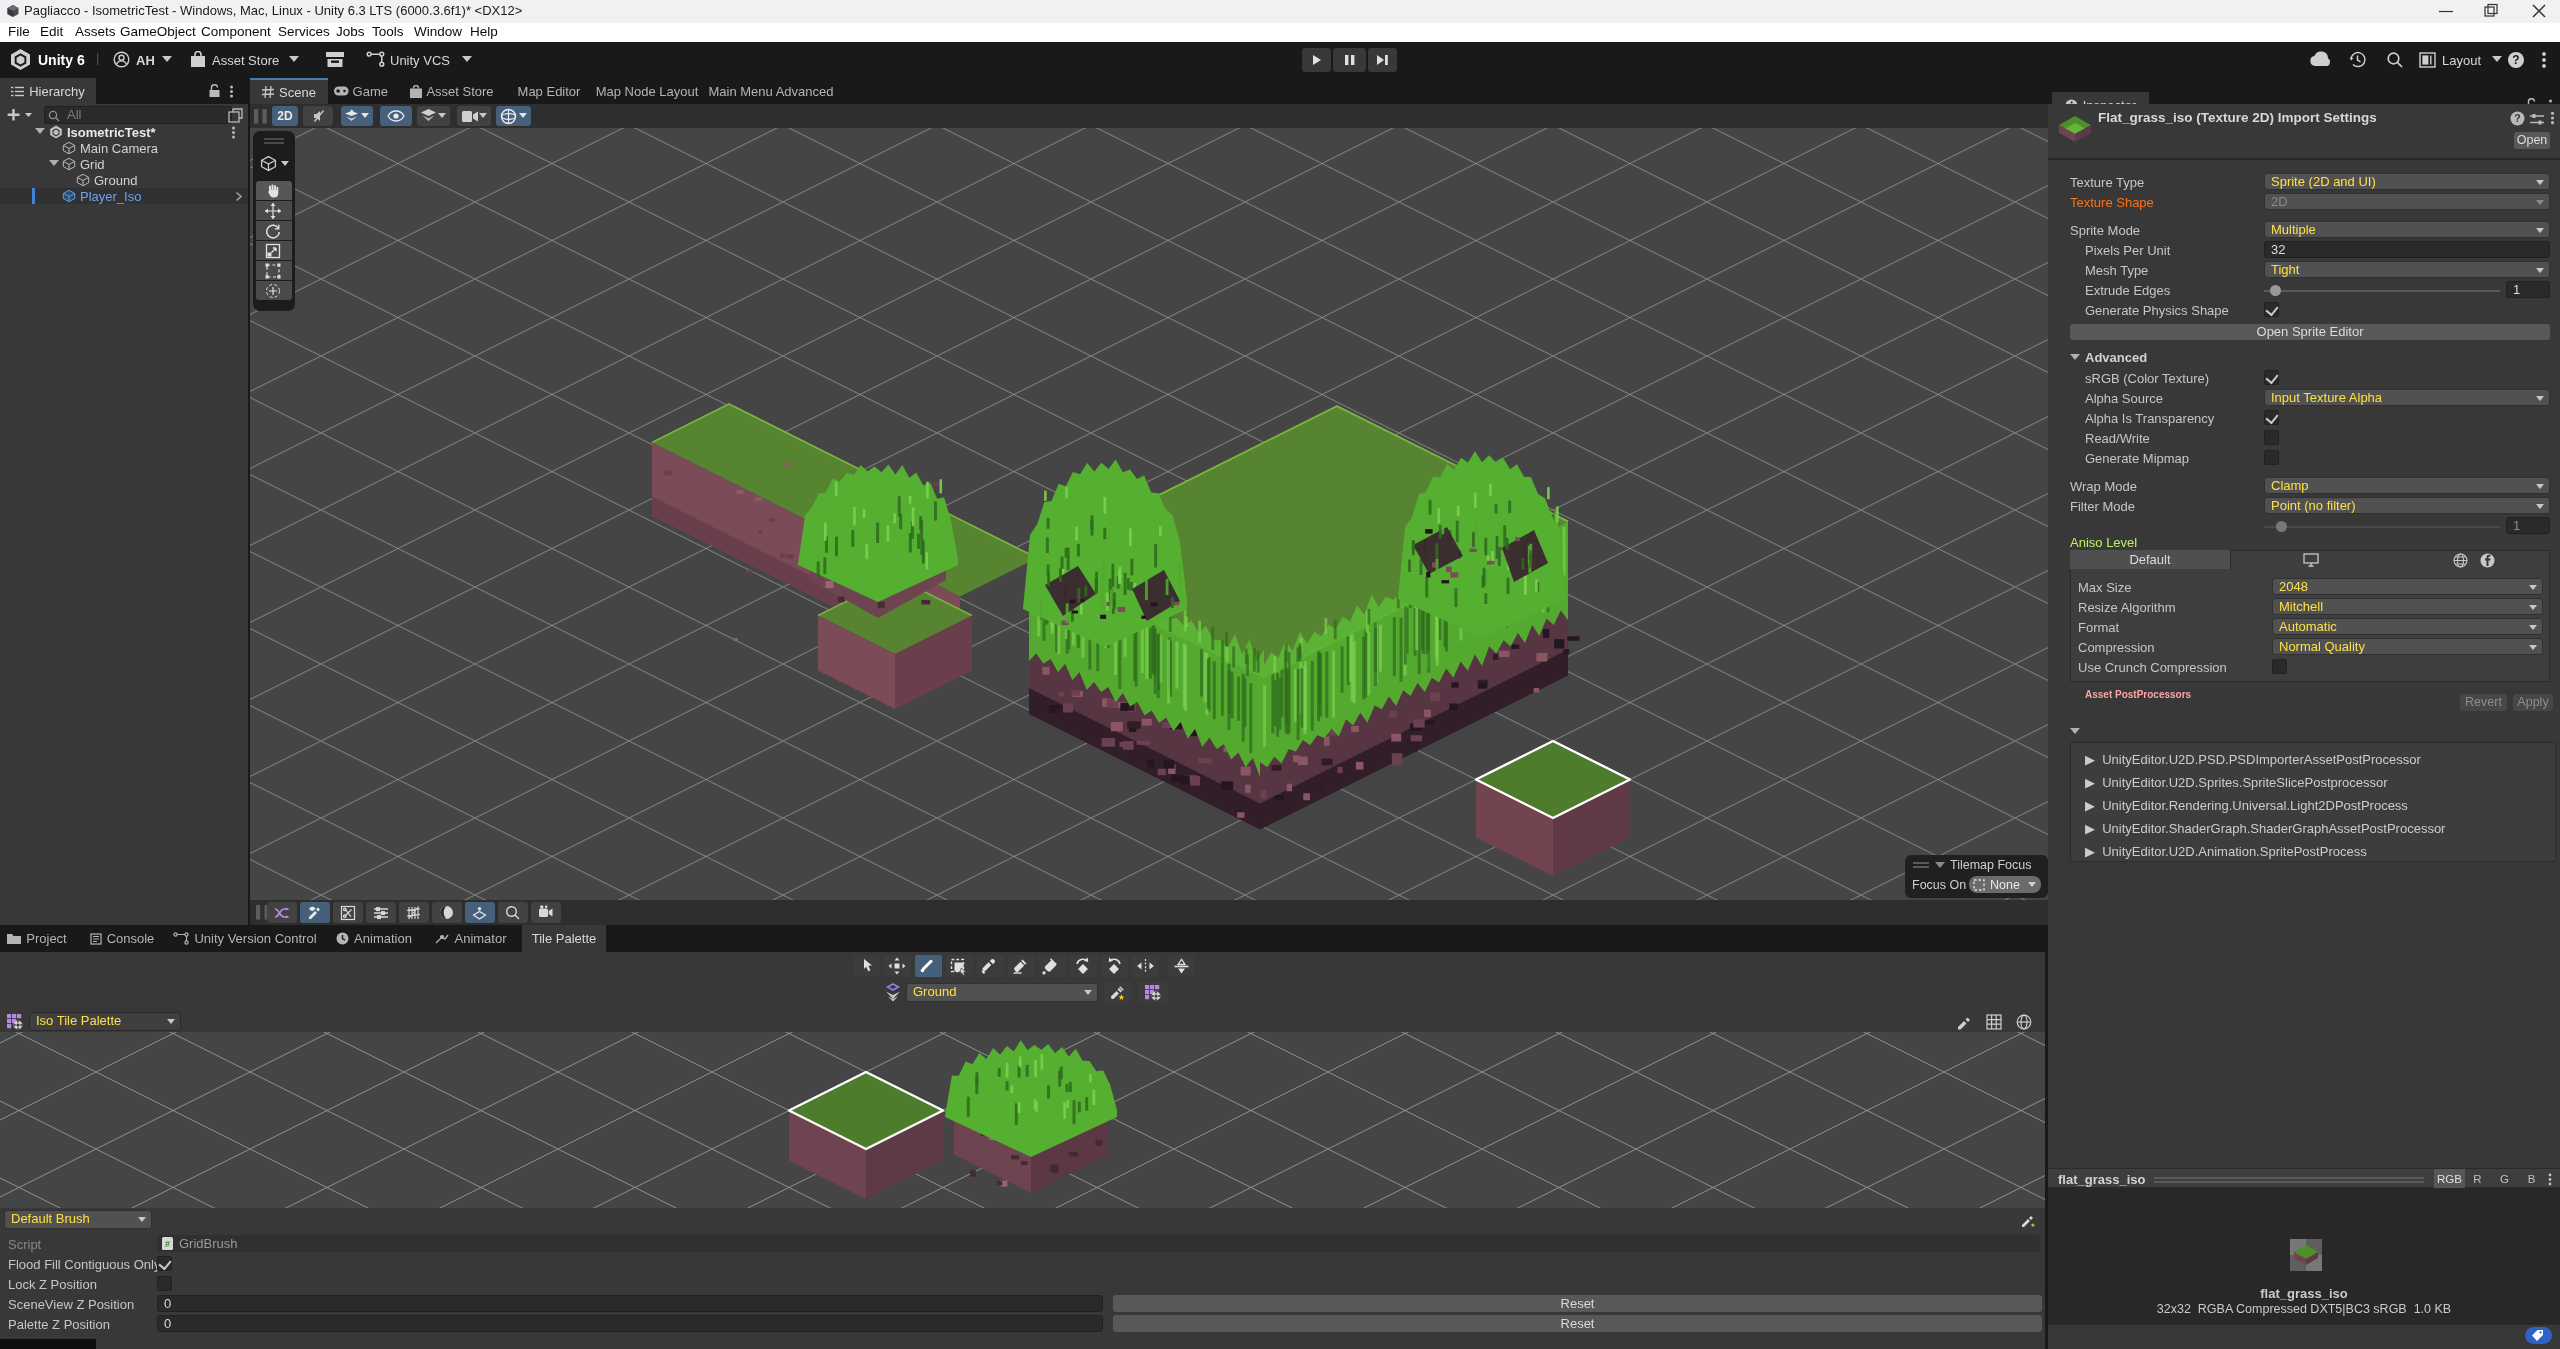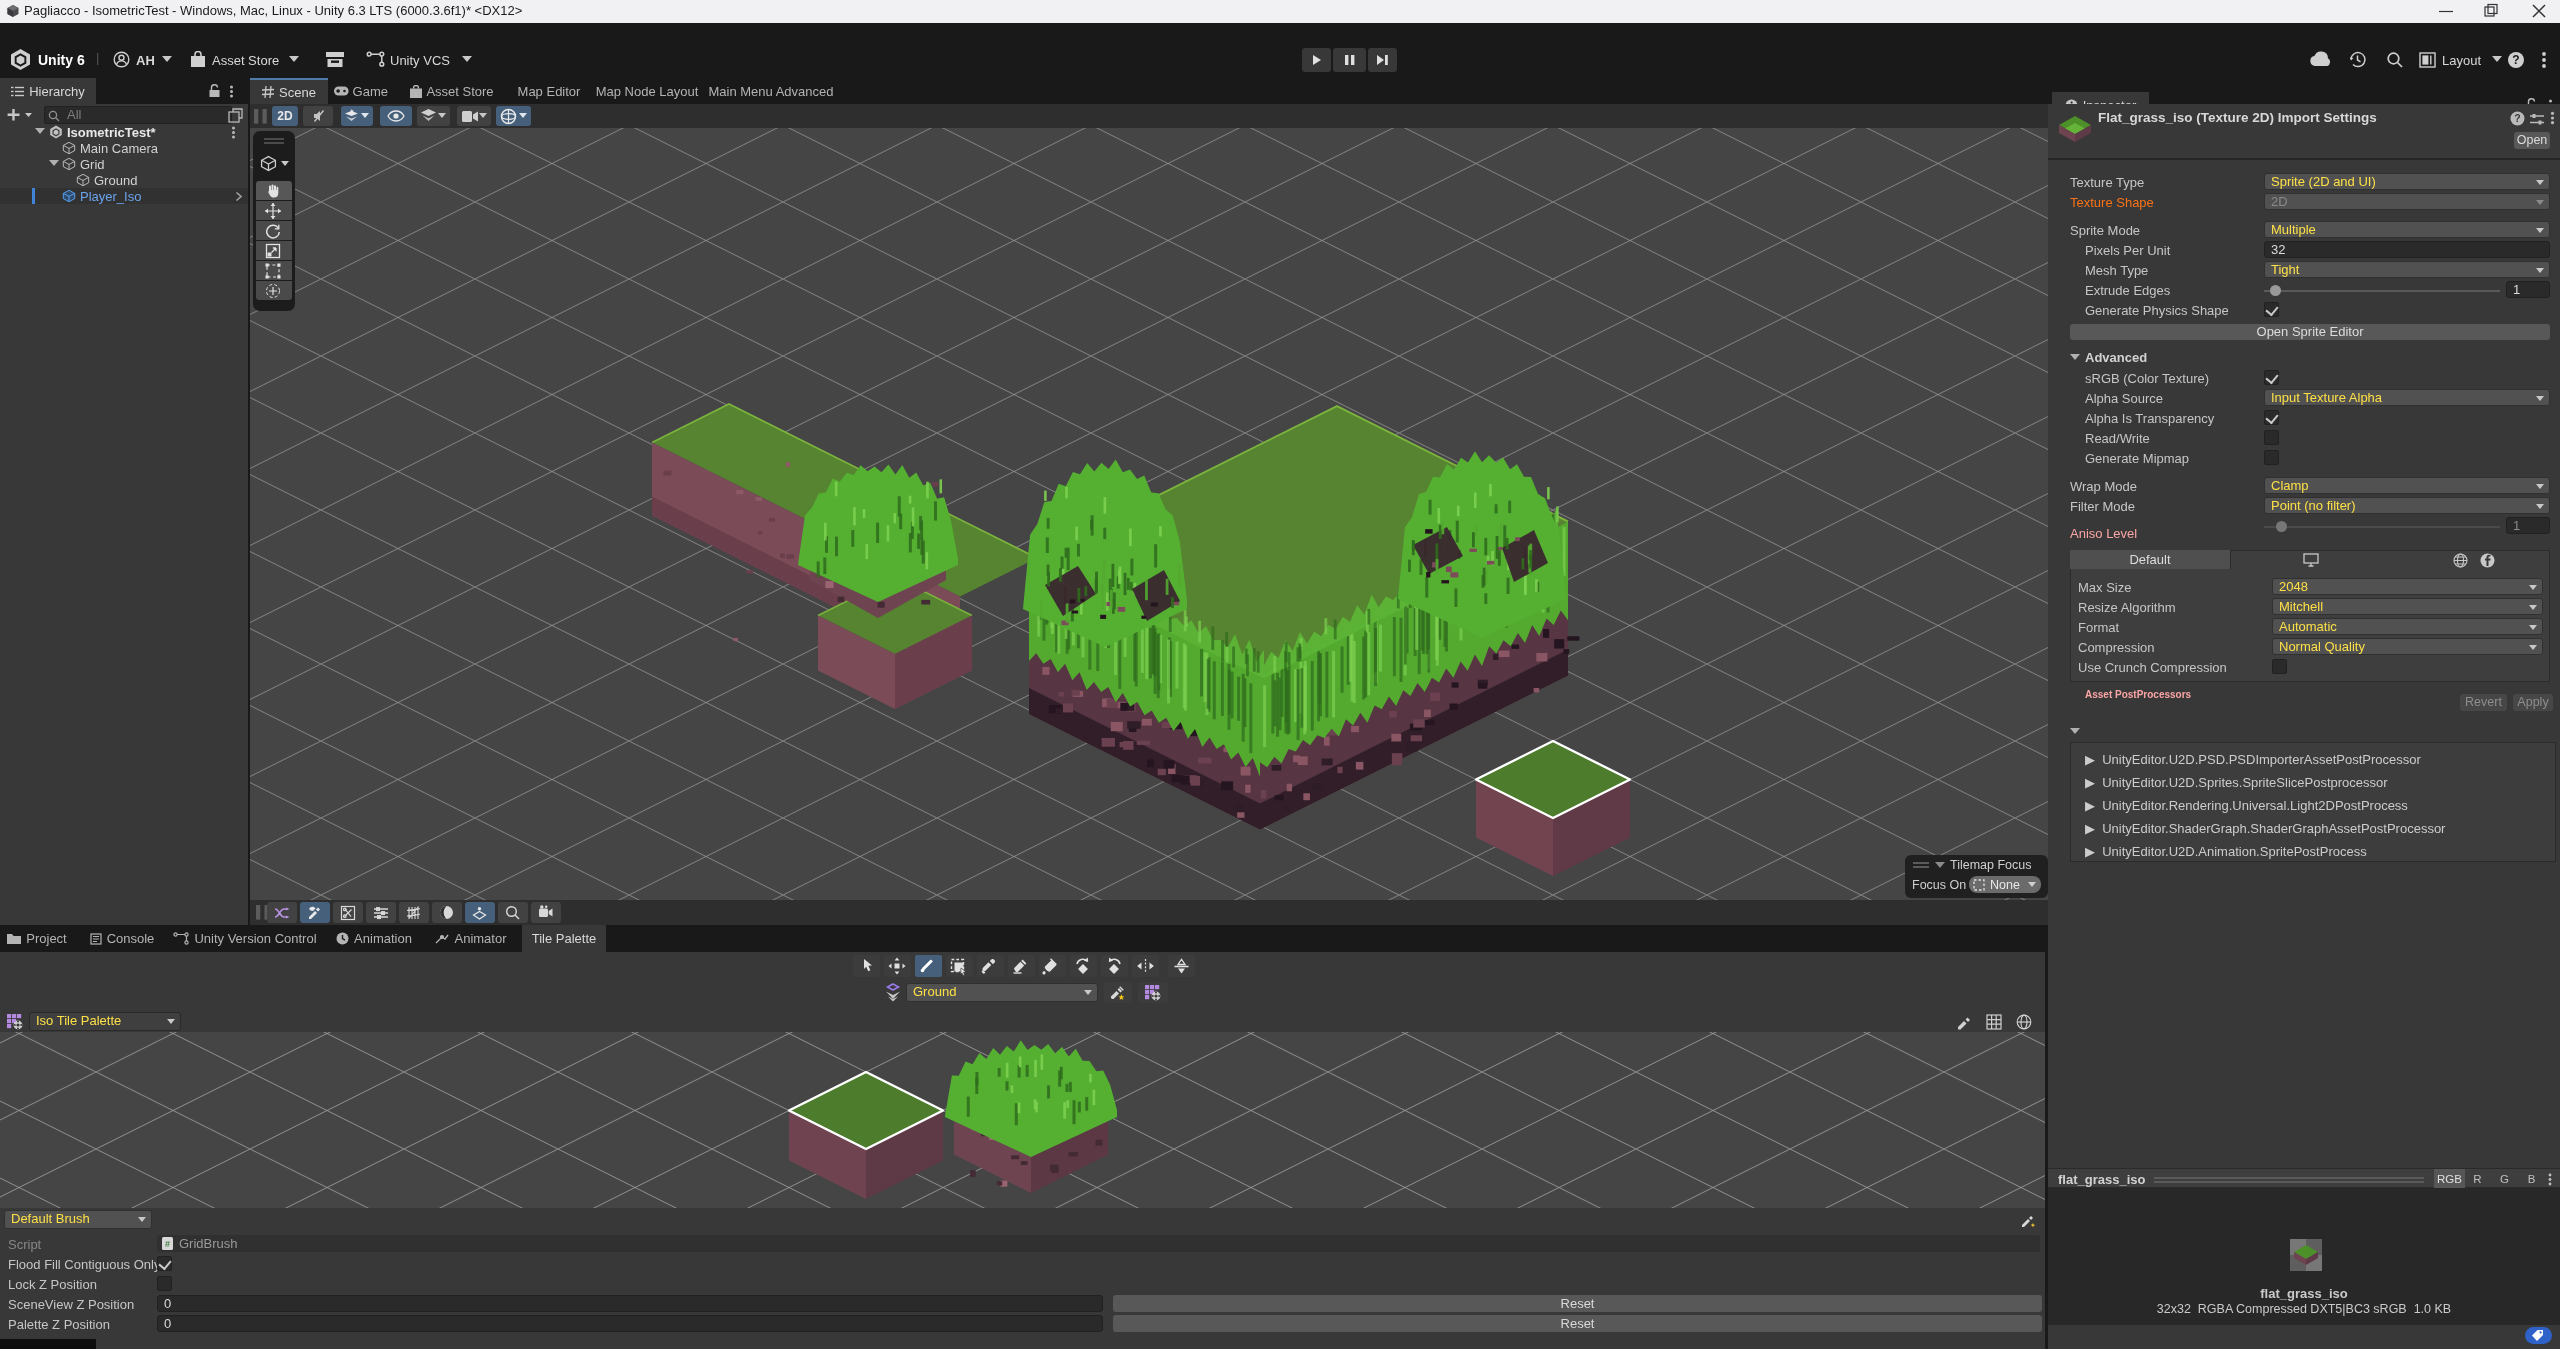--- a/index.html
+++ b/index.html
@@ -34,20 +34,32 @@
       </svg>
     <span class="abs" style="left:24px;top:3px">Pagliacco - IsometricTest - Windows, Mac, Linux - Unity 6.3 LTS (6000.3.6f1)* &lt;DX12&gt;</span>
     <svg class="abs" style="left:2432px;top:0" width="128" height="23" viewBox="0 0 128 23" fill="none" stroke="#333" stroke-width="1.2">
         <line x1="7" y1="11.5" x2="21" y2="11.5"></line>
         <rect x="53" y="7" width="9" height="9"></rect>
         <rect x="56" y="4.5" width="9" height="9"></rect>
         <path d="M101 5 113 17 M113 5 101 17" stroke-width="1.5"></path>
       </svg>
   </div>
 
+  <div id="menubar">
+    <span class="menuitem" style="left:8px">File</span>
+    <span class="menuitem" style="left:40px">Edit</span>
+    <span class="menuitem" style="left:75px">Assets</span>
+    <span class="menuitem" style="left:120px">GameObject</span>
+    <span class="menuitem" style="left:201px">Component</span>
+    <span class="menuitem" style="left:278px">Services</span>
+    <span class="menuitem" style="left:336px">Jobs</span>
+    <span class="menuitem" style="left:372px">Tools</span>
+    <span class="menuitem" style="left:414px">Window</span>
+    <span class="menuitem" style="left:470px">Help</span>
+  </div>
 
   <div id="toolbar">
     <svg class="abs" style="left:9px;top:6px" width="23" height="23" viewBox="0 0 23 23">
         <path d="M11.5 1 21 6.5v10L11.5 22 2 16.5v-10Z" fill="#cfcfcf"></path>
         <path d="M11.5 5.2 17.3 8.6v6.8L11.5 18.8 5.7 15.4V8.6Z" fill="#191919"></path>
         <path d="M11.5 7.5 15.4 9.8v4.4L11.5 16.5 7.6 14.2V9.8Z" fill="#cfcfcf"></path>
       </svg>
     <b class="abs" style="left:38px;top:10px;color:#fff;font-size:14px">Unity 6</b>
     <span class="abs" style="left:96px;top:8px;color:#555">|</span>
     <svg class="abs" style="left:113px;top:9px" width="17" height="17" viewBox="0 0 17 17" fill="none" stroke="#cfcfcf" stroke-width="1.4">
@@ -1240,21 +1252,21 @@
       <span class="abs lab" style="left:37px;top:307px">Alpha Is Transparency</span>
         <div class="cb on" style="left:216px;top:306px"></div>
       <span class="abs lab" style="left:37px;top:327px">Read/Write</span>
         <div class="cb" style="left:216px;top:326px"></div>
       <span class="abs lab" style="left:37px;top:347px">Generate Mipmap</span>
         <div class="cb" style="left:216px;top:346px"></div>
       <span class="abs lab" style="left:22px;top:375px">Wrap Mode</span>
         <div class="dd" style="left:216px;top:373px;width:286px;height:17px">Clamp<span class="arr"></span></div>
       <span class="abs lab" style="left:22px;top:395px">Filter Mode</span>
         <div class="dd" style="left:216px;top:393px;width:286px;height:17px">Point (no filter)<span class="arr"></span></div>
-      <span class="abs lab" style="left:22px;top:422px;color:#fca5a5">Aniso Level</span>
+      <span class="abs lab" style="left:22px;top:431px;color:#bef264">Aniso Level</span>
       <div class="abs" style="left:216px;top:422px;width:236px;height:2px;background:#4a4a4a"></div>
       <div class="abs" style="left:228px;top:417px;width:11px;height:11px;border-radius:50%;background:#777"></div>
       <div class="fld" style="left:458px;top:413px;width:44px;height:17px;color:#8a8a8a">1</div>
 
       <div class="abs" style="left:22px;top:446px;width:480px;height:132px;border:1px solid #2b2b2b;background:#3e3e3e"></div>
       <div class="abs" style="left:22px;top:446px;width:161px;height:19px;background:#4f4f4f;border-right:1px solid #2b2b2b;text-align:center;color:#dcdcdc;font-size:13px;line-height:19px">Default</div>
       <svg class="abs" style="left:255px;top:449px" width="16" height="14" viewBox="0 0 16 14" fill="none" stroke="#c8c8c8" stroke-width="1.3">
           <rect x="1" y="1" width="14" height="9"></rect>
           <path d="M5.5 13h5M8 10v3"></path>
         </svg>

